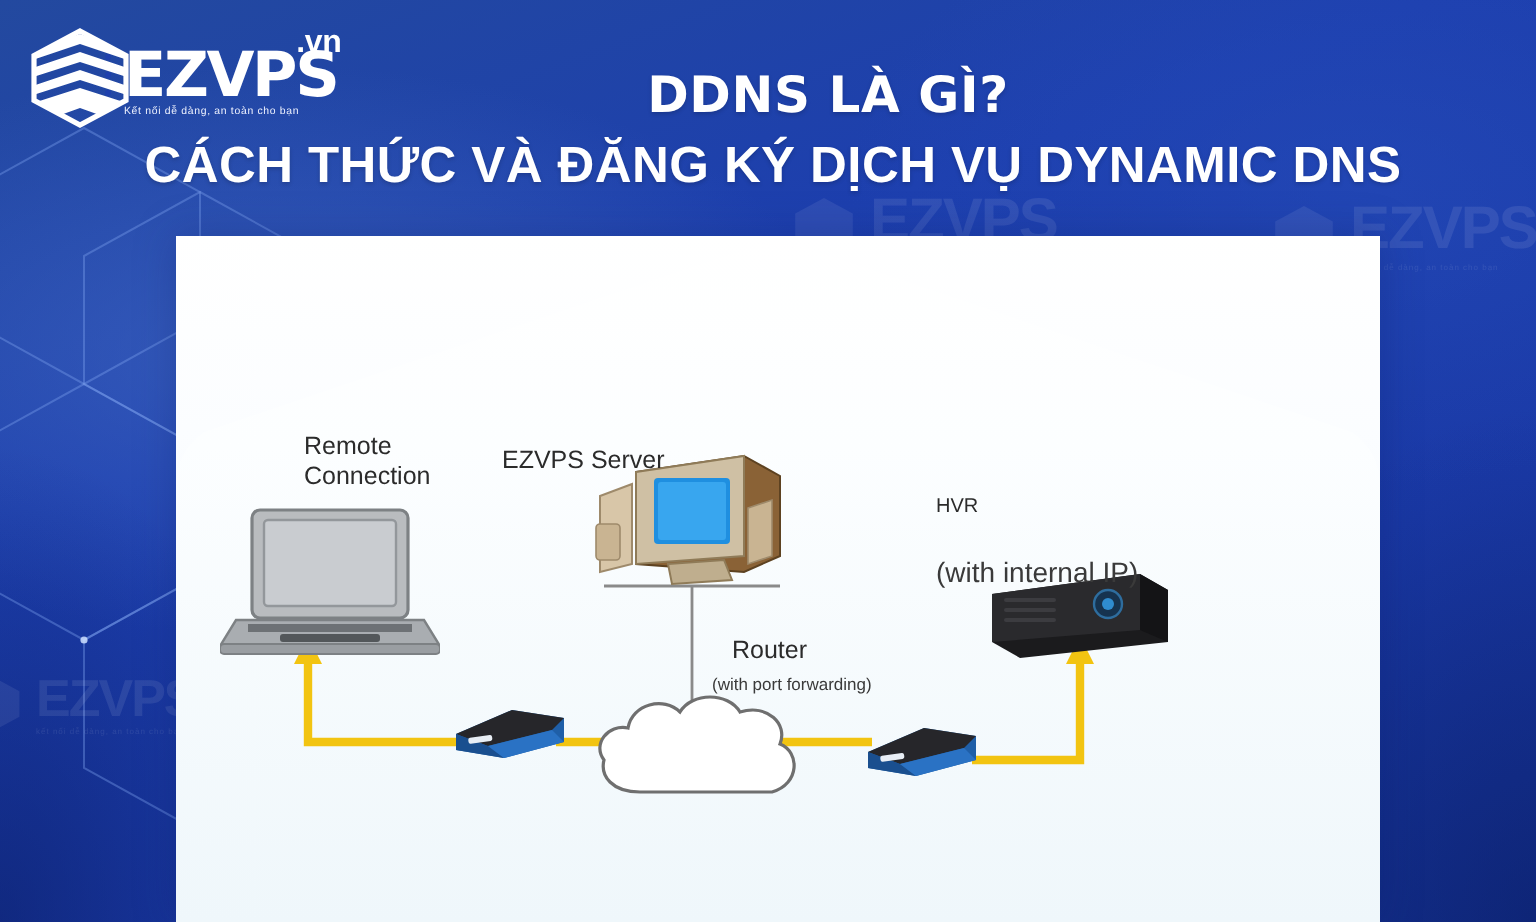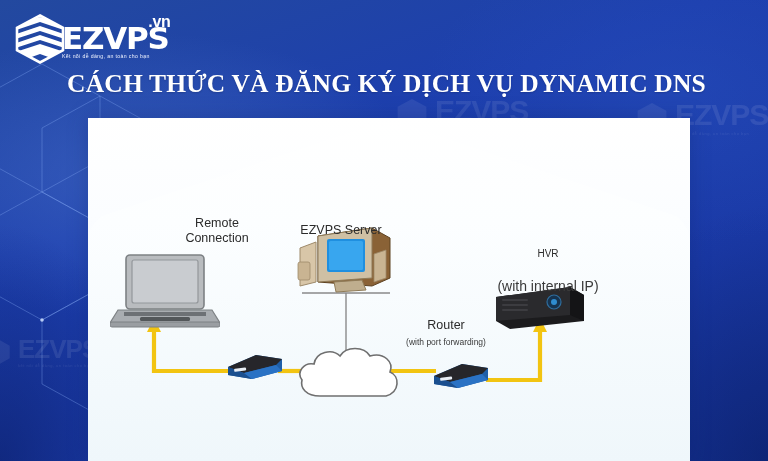--- a/index.html
+++ b/index.html
@@ -93,21 +93,21 @@
   .title-line1 {
     font-size: 25px; font-weight: 800; color: #ffffff;
     letter-spacing: 0.3px; line-height: 1.12;
     font-family: "DejaVu Sans", sans-serif;
     text-shadow: 0 1px 2px rgba(0,0,0,0.18);
   }
   .title-line2 {
     font-size: 25.5px; font-weight: 800; color: #ffffff;
     letter-spacing: 0.2px; line-height: 1.15;
     margin-top: 3px;
-    font-family: Liberation Serif, serif;
+    font-family: Liberation Sans, sans-serif;
     text-shadow: 0 1px 2px rgba(0,0,0,0.18);
     padding-left: 5px;
   }
   .title-block.t2 { padding-left: 0; }
 
   
   .panel-wrap {
     position: absolute;
     left: 88px; top: 118px;
     width: 602px; height: 343px;
@@ -118,21 +118,21 @@
     background: linear-gradient(180deg, #ffffff 0%, #fbfdff 28%, #f1f8fc 100%);
     filter: drop-shadow(0 0 10px rgba(10,30,100,0.28));
   }
 
   
   .diagram { position: absolute; inset: 0; }
   .dlabel {
     position: absolute;
     color: #2b2b2b;
     font-family: "Liberation Sans", sans-serif;
-    text-align: center;
+    text-align: left;
     line-height: 1.18;
     white-space: nowrap;
   }
   .lbl-remote { left: 64px; top: 98px; width: 130px; font-size: 12.5px; white-space: normal; }
   .lbl-ddns   { left: 163px; top: 105px; width: 180px; font-size: 12.5px; }
   .lbl-hvr    { left: 380px; top: 130px; width: 160px; font-size: 10px; }
   .lbl-hvr-sub{ left: 380px; top: 160px; width: 160px; font-size: 14px; color:#3a3a3a; }
   .lbl-router { left: 278px; top: 200px; width: 160px; font-size: 12.5px; }
   .lbl-router-sub { left: 268px; top: 219px; width: 180px; font-size: 8.5px; color:#3a3a3a; }
   .lbl-internet { left: 198px; top: 244px; width: 120px; font-size: 16px; color:#1a1a1a; }
@@ -217,20 +217,23 @@
         <circle cx="40" cy="32.5" r="1.5"></circle>
       </g>
     </svg>
     <div class="logo-type">
       <div class="logo-word">EZVPS</div>
       <div class="logo-vn">.vn</div>
       <div class="logo-tag">Kết nối dễ dàng, an toàn cho bạn</div>
     </div>
   </div>
 
+  <div class="title-block">
+    <div class="title-line1">DDNS LÀ GÌ?</div>
+  </div>
   <div class="title-block t2" style="top:66px;">
     <div class="title-line2">CÁCH THỨC VÀ ĐĂNG KÝ DỊCH VỤ DYNAMIC DNS</div>
   </div>
 
   <div class="panel-wrap">
     <svg class="panel-shape" viewBox="0 0 602 343" width="602" height="343" preserveAspectRatio="none">
       <defs>
         <linearGradient id="pg" x1="0" y1="0" x2="0" y2="1">
           <stop offset="0%" stop-color="#ffffff"></stop>
           <stop offset="30%" stop-color="#fcfeff"></stop>

